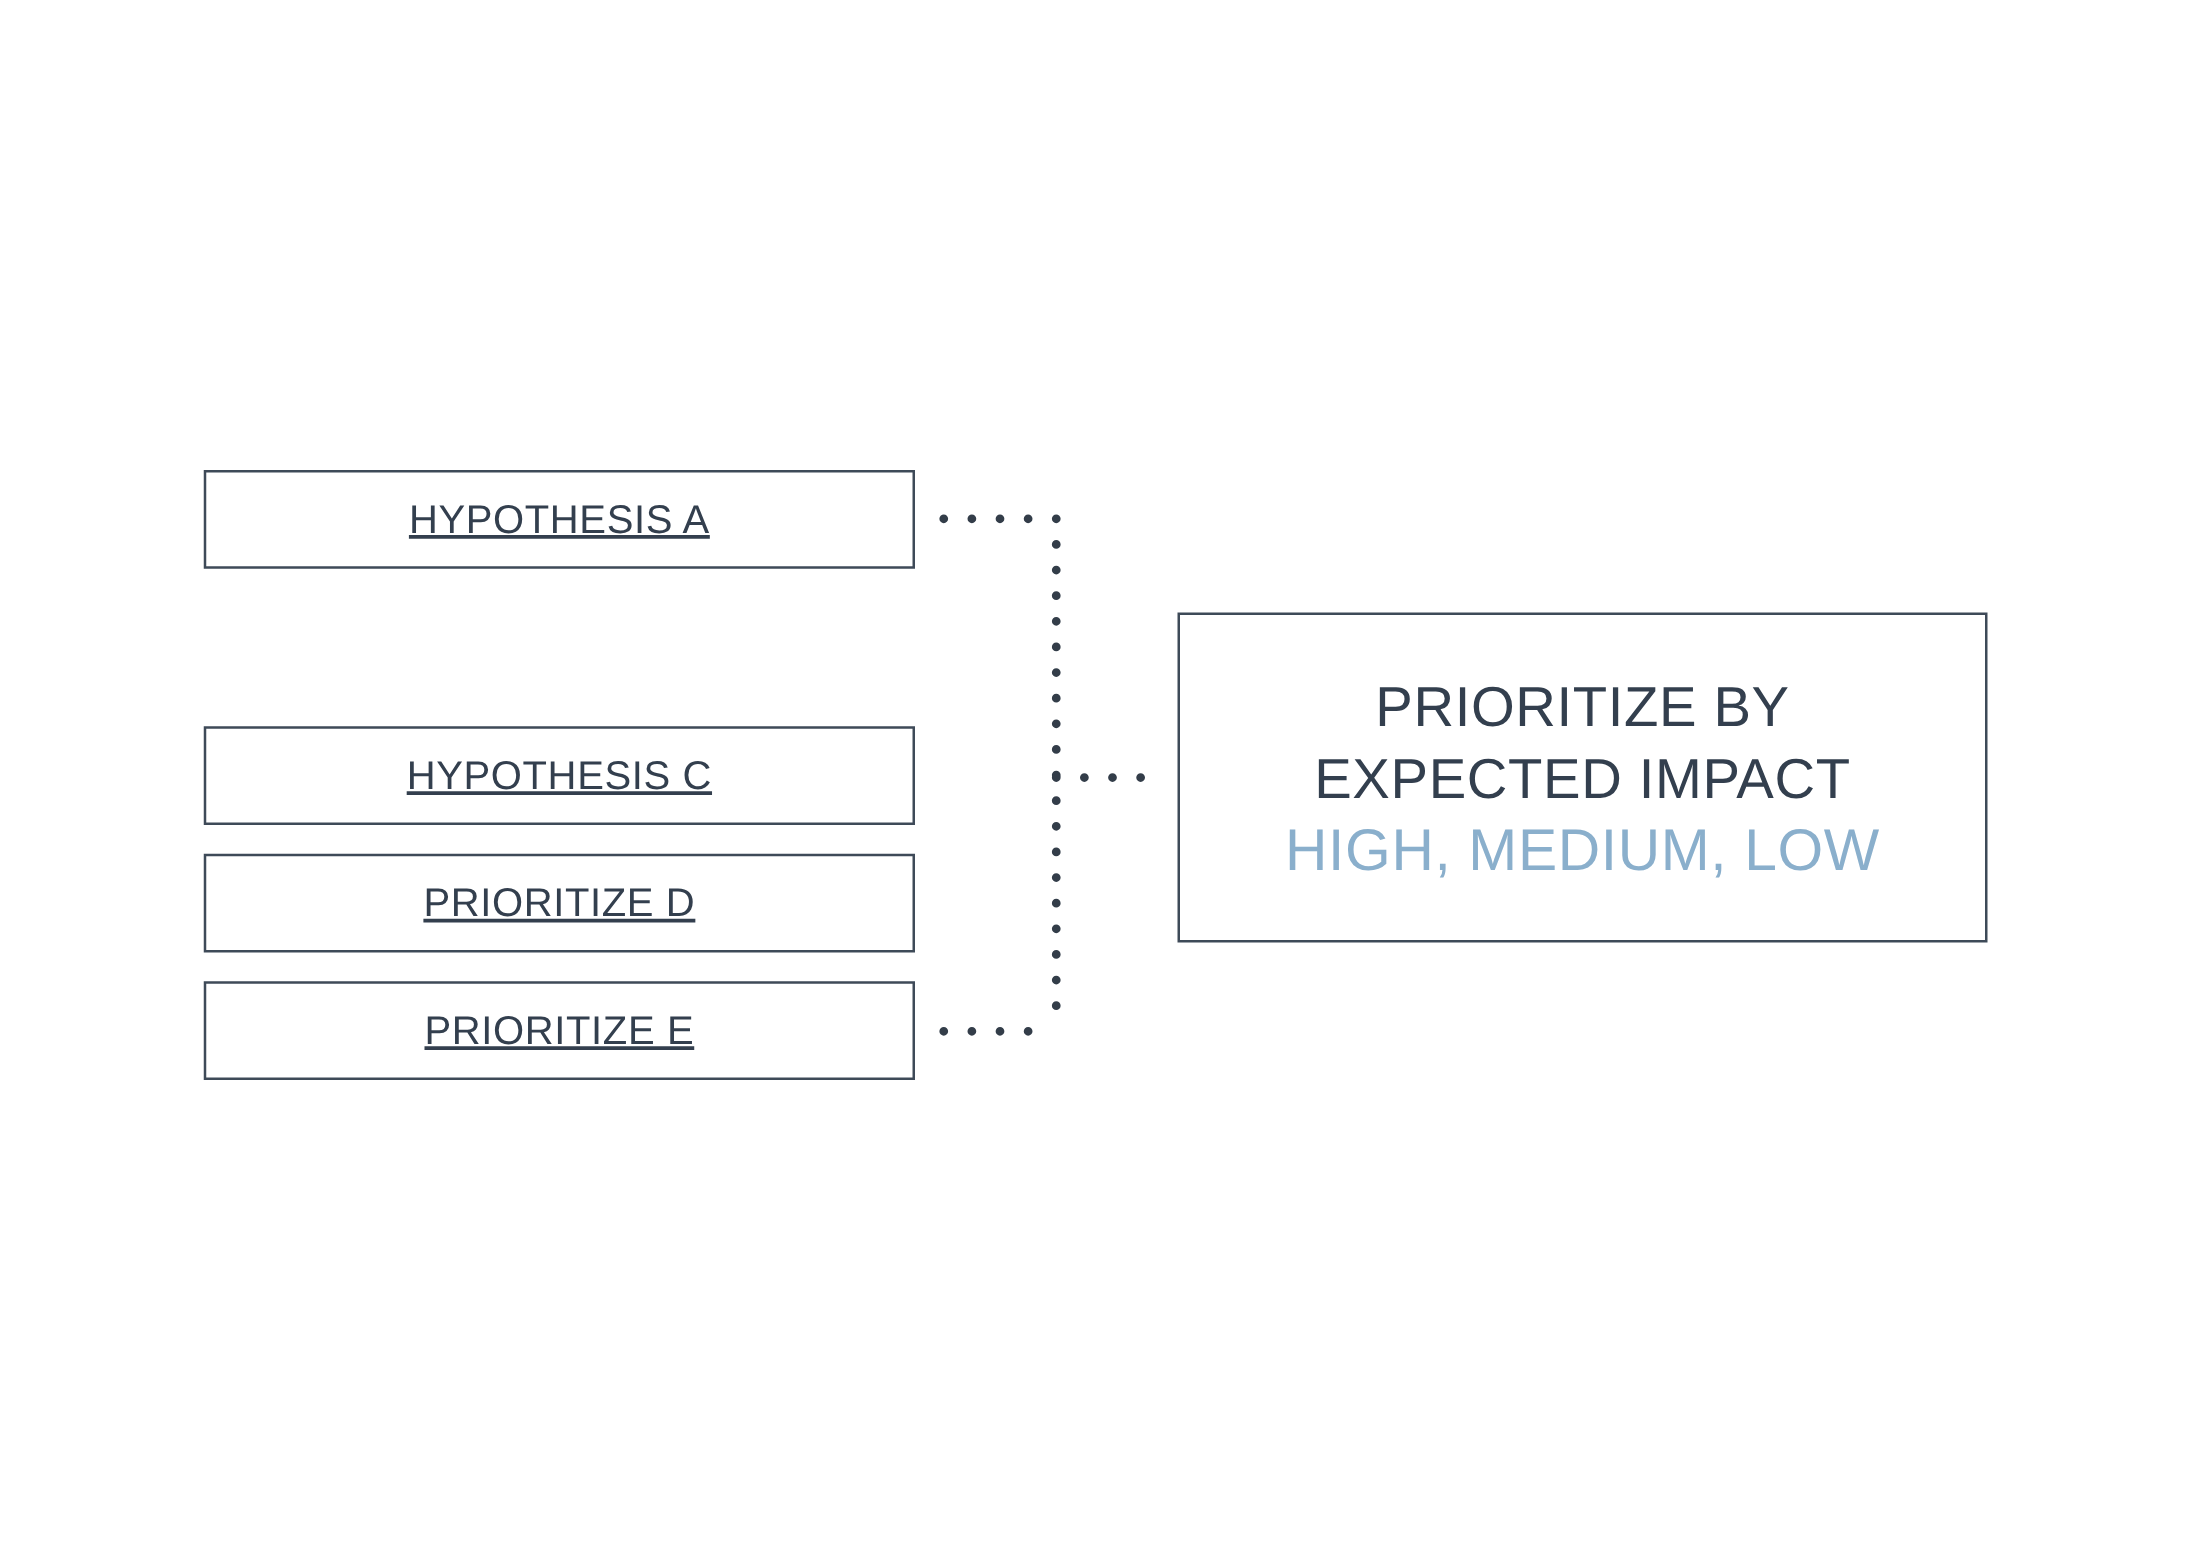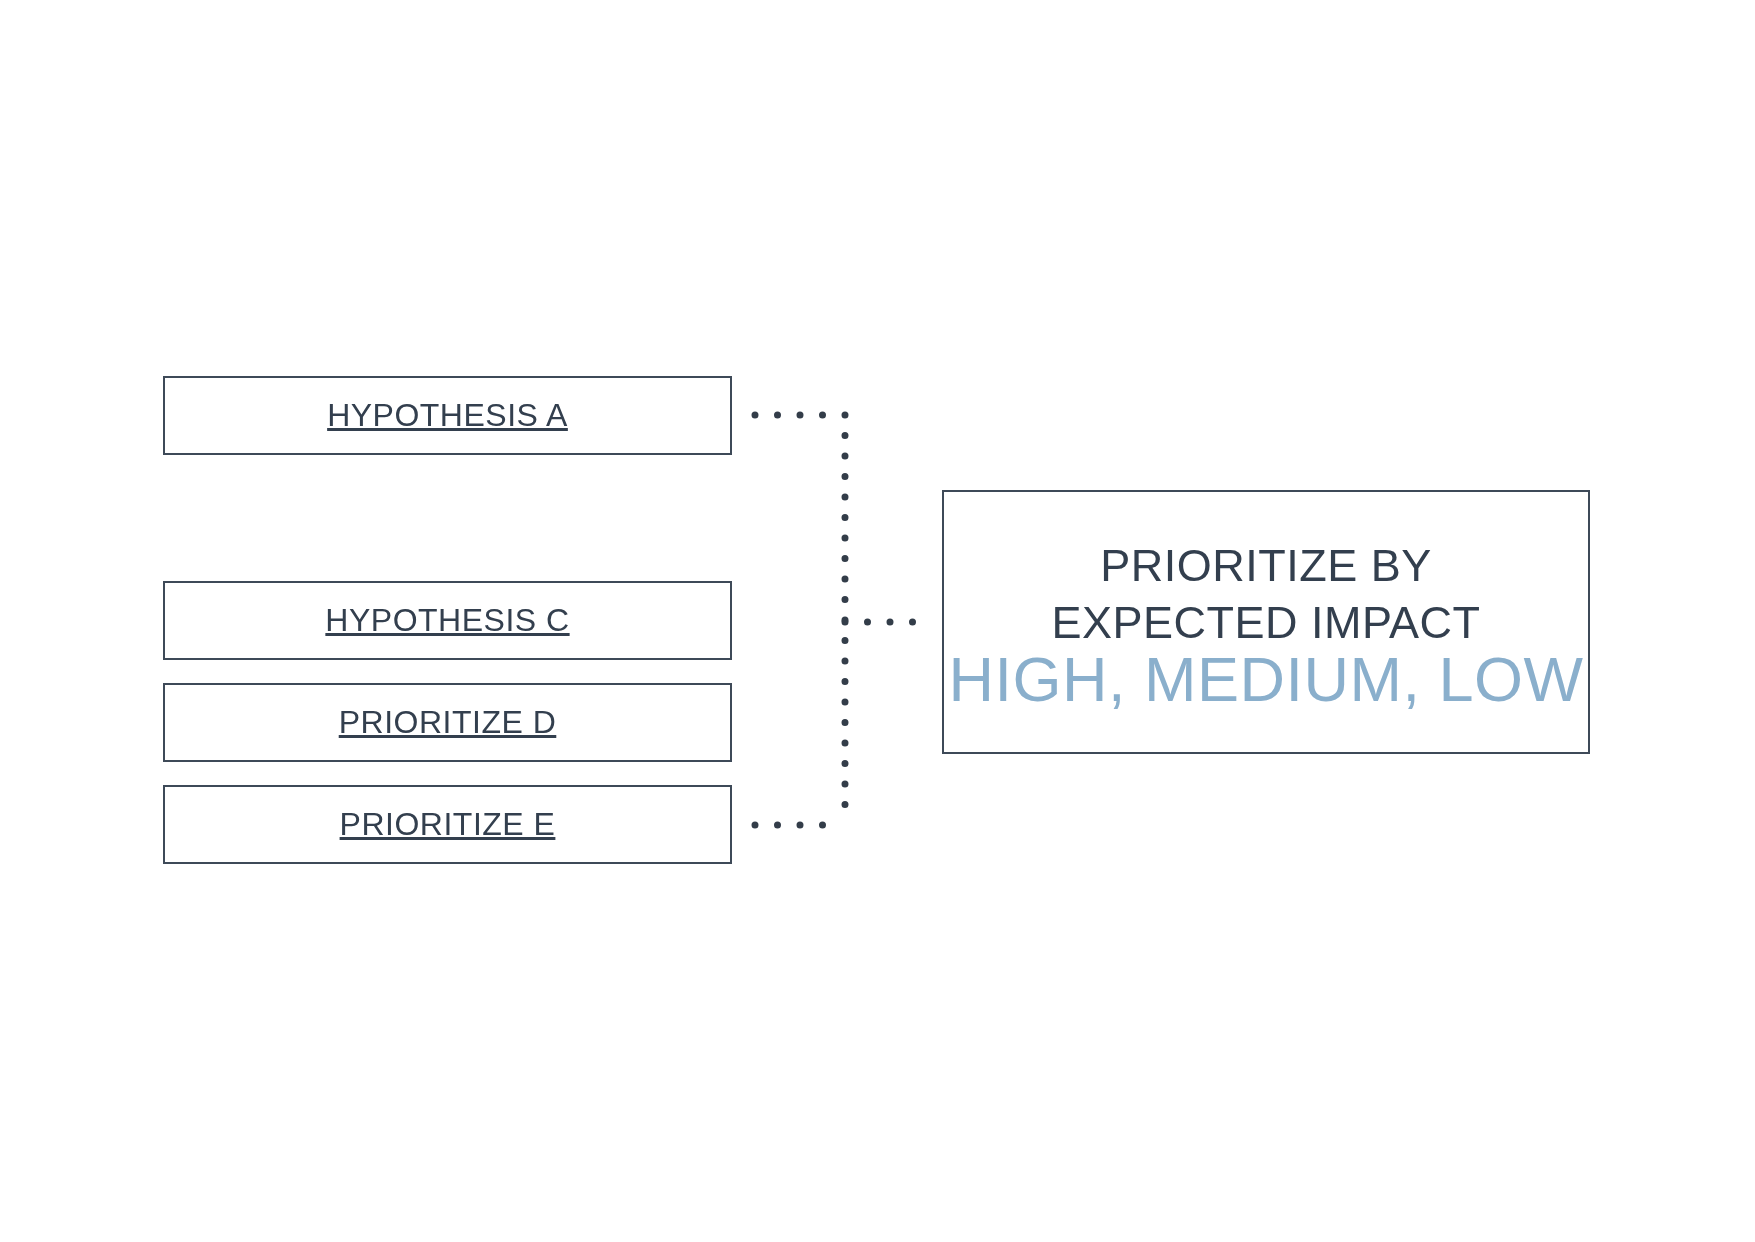--- a/index.html
+++ b/index.html
@@ -50,21 +50,21 @@
     text-align: center;
   }
   .priority-title {
     font-size: 45px;
     line-height: 57px;
     letter-spacing: 0.5px;
     color: var(--text-primary, #333f4e);
     white-space: nowrap;
   }
   .priority-subtitle {
-    font-size: 63px;
+    font-size: 47px;
     line-height: 57px;
     letter-spacing: 0.5px;
     color: var(--text-accent, #8aafcc);
     white-space: nowrap;
   }
   svg.connectors {
     position: absolute;
     left: 0;
     top: 0;
     width: 1755px;

